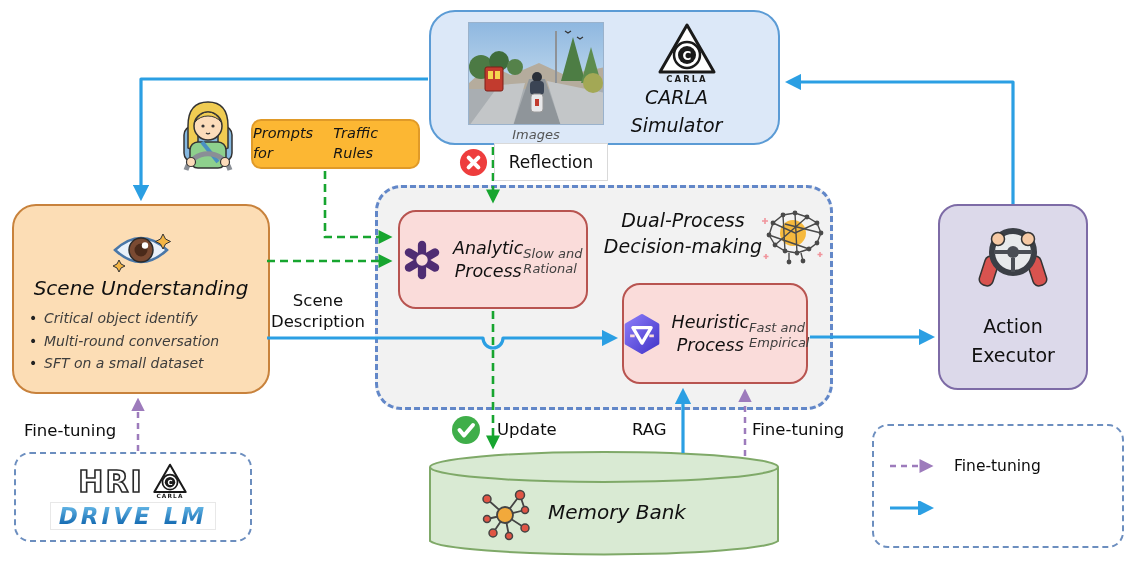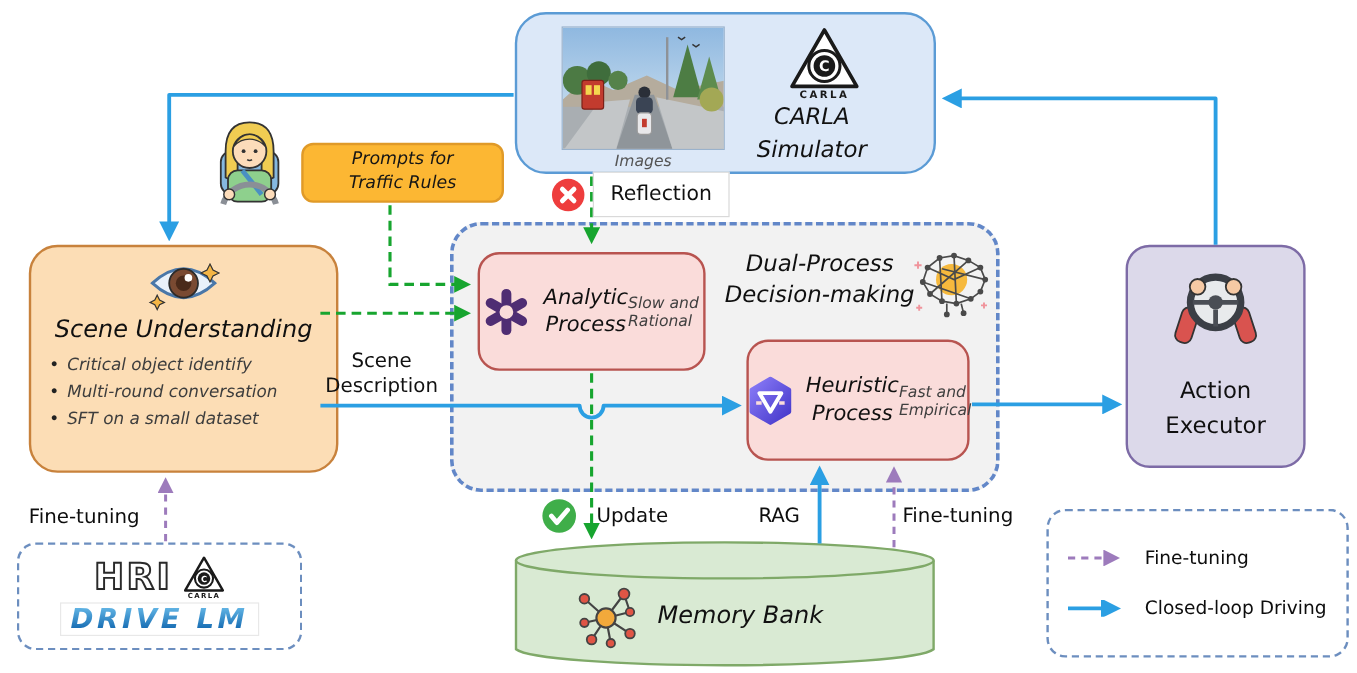--- a/index.html
+++ b/index.html
@@ -9,22 +9,22 @@
   svg{display:block;}
   
   .carla-box{left:429px;top:10px;width:351px;height:135px;background:#dce8f8;
              border:2px solid #5b9bd5;border-radius:26px;z-index:2;}
   .sim-img{left:37px;top:10px;width:136px;height:103px;border:1px solid #9ab2cc;overflow:hidden;}
   .sim-caption{left:30px;top:115px;width:150px;text-align:center;font-style:italic;
                font-size:13px;color:#555;}
   .carla-logo-wrap{left:225px;top:10px;width:62px;height:60px;}
   .carla-title{left:168px;top:72px;width:155px;text-align:center;font-style:italic;
                font-size:19px;line-height:1.45;color:#111;}
-  .scene-box{left:24px;top:204px;width:258px;height:190px;background:#fcddb5;
-             border:2px solid #c8823c;border-radius:24px;z-index:2;padding-top:6px;}
+  .scene-box{left:12px;top:204px;width:258px;height:190px;background:#fcddb5;
+             border:2px solid #c8823c;border-radius:24px;z-index:2;padding-top:20px;}
   .scene-eye{margin:0 auto;width:64px;height:48px;}
   .scene-title{text-align:center;font-style:italic;font-size:20px;margin-top:2px;color:#101010;}
   .scene-bullets{margin:7px 0 0 0;padding:0 6px 0 30px;list-style:none;}
   .scene-bullets li{font-style:italic;font-size:14px;color:#3d3d3d;line-height:1.62;position:relative;}
   .scene-bullets li::before{content:"•";position:absolute;left:-15px;color:#222;}
   .dual-box{left:375px;top:185px;width:458px;height:225px;background:#f2f2f2;
             border:3px dashed #6287c8;border-radius:26px;z-index:1;}
   .proc-box{background:#fadcda;border:2px solid #b85450;border-radius:18px;z-index:3;
             display:flex;flex-direction:row;align-items:center;justify-content:center;}
   .analytic-box{left:398px;top:210px;width:190px;height:99px;}
@@ -35,21 +35,21 @@
   .dual-title{left:592px;top:208px;width:182px;text-align:center;font-style:italic;
               font-size:19px;line-height:1.35;color:#101010;z-index:3;}
   .brain-wrap{left:760px;top:208px;width:66px;height:60px;z-index:3;}
   .action-box{left:938px;top:204px;width:150px;height:186px;background:#dcd9ea;
               border:2px solid #7d6ba6;border-radius:20px;z-index:2;}
   .action-wheel{margin:20px auto 0 auto;width:70px;height:64px;}
   .action-title{text-align:center;font-size:19px;line-height:1.5;
                 margin-top:22px;color:#101010;}
   .prompts-box{left:251px;top:119px;width:169px;height:50px;background:#fcb733;
                border:2px solid #e09a28;border-radius:10px;z-index:2;
-               display:flex;flex-direction:column;align-items:center;justify-content:center;}
+               display:flex;flex-direction:row;align-items:center;justify-content:center;}
   .prompts-box div{font-style:italic;font-size:14.5px;line-height:1.35;color:#151515;}
   .reflection-box{left:494px;top:143px;width:114px;height:38px;background:#fff;
                   border:1.5px solid #d9d9d9;z-index:6;display:flex;align-items:center;
                   justify-content:center;font-size:17px;}
   .redx{left:459px;top:148px;width:29px;height:29px;z-index:6;}
   .check{left:451px;top:415px;width:30px;height:30px;z-index:6;}
   .edge-label{z-index:6;font-size:16.5px;color:#0d0d0d;}
   .scene-desc{left:260px;top:290px;width:116px;text-align:center;font-size:16.5px;
               line-height:1.3;z-index:6;}
   .memory-wrap{left:428px;top:450px;width:352px;height:108px;z-index:2;}
@@ -341,21 +341,20 @@
     <div class="legend-row">
       <svg width="56" height="14" viewBox="0 0 56 14">
         <path d="M2,7 L42,7" stroke="#9d7bbc" stroke-width="2.6" stroke-dasharray="6 5" marker-end="url(#mp)"></path>
       </svg>
       <span class="lab">Fine-tuning</span>
     </div>
     <div class="legend-row">
       <svg width="56" height="14" viewBox="0 0 56 14">
         <path d="M2,7 L42,7" stroke="#2b9fe3" stroke-width="3.2" marker-end="url(#mb)"></path>
       </svg>
-      <span class="lab">Closed-loop Driving</span>
     </div>
   </div>
 
   <svg id="wires" width="1131" height="561" viewBox="0 0 1131 561">
     <defs>
       <marker id="mb" viewBox="0 0 10 10" refX="7.5" refY="5" markerWidth="5.2" markerHeight="5.2" orient="auto-start-reverse">
         <path d="M0,0 L10,5 L0,10 Z" fill="#2b9fe3"></path>
       </marker>
       <marker id="mg" viewBox="0 0 10 10" refX="7.5" refY="5" markerWidth="5.4" markerHeight="5.4" orient="auto-start-reverse">
         <path d="M0,0 L10,5 L0,10 Z" fill="#17a52f"></path>

